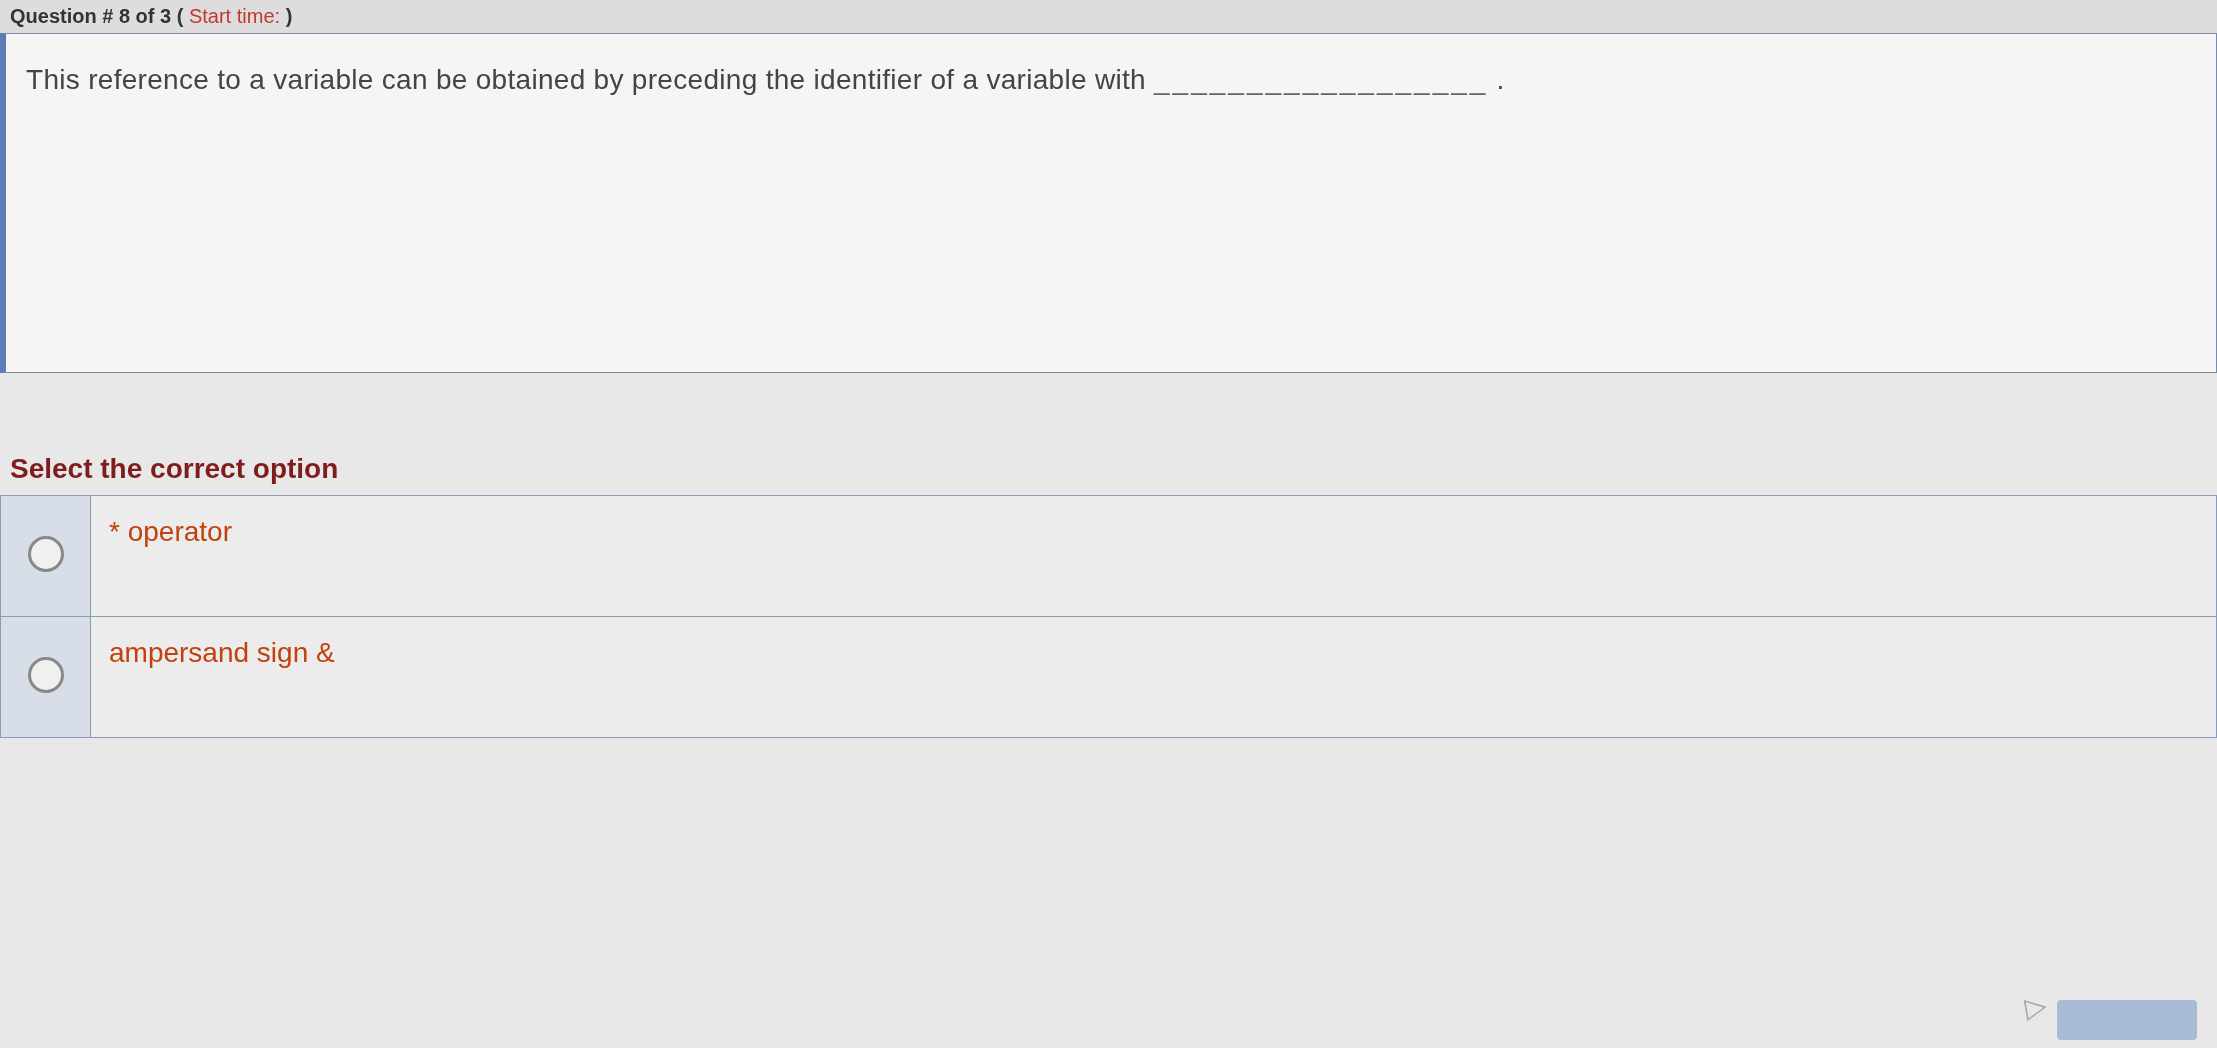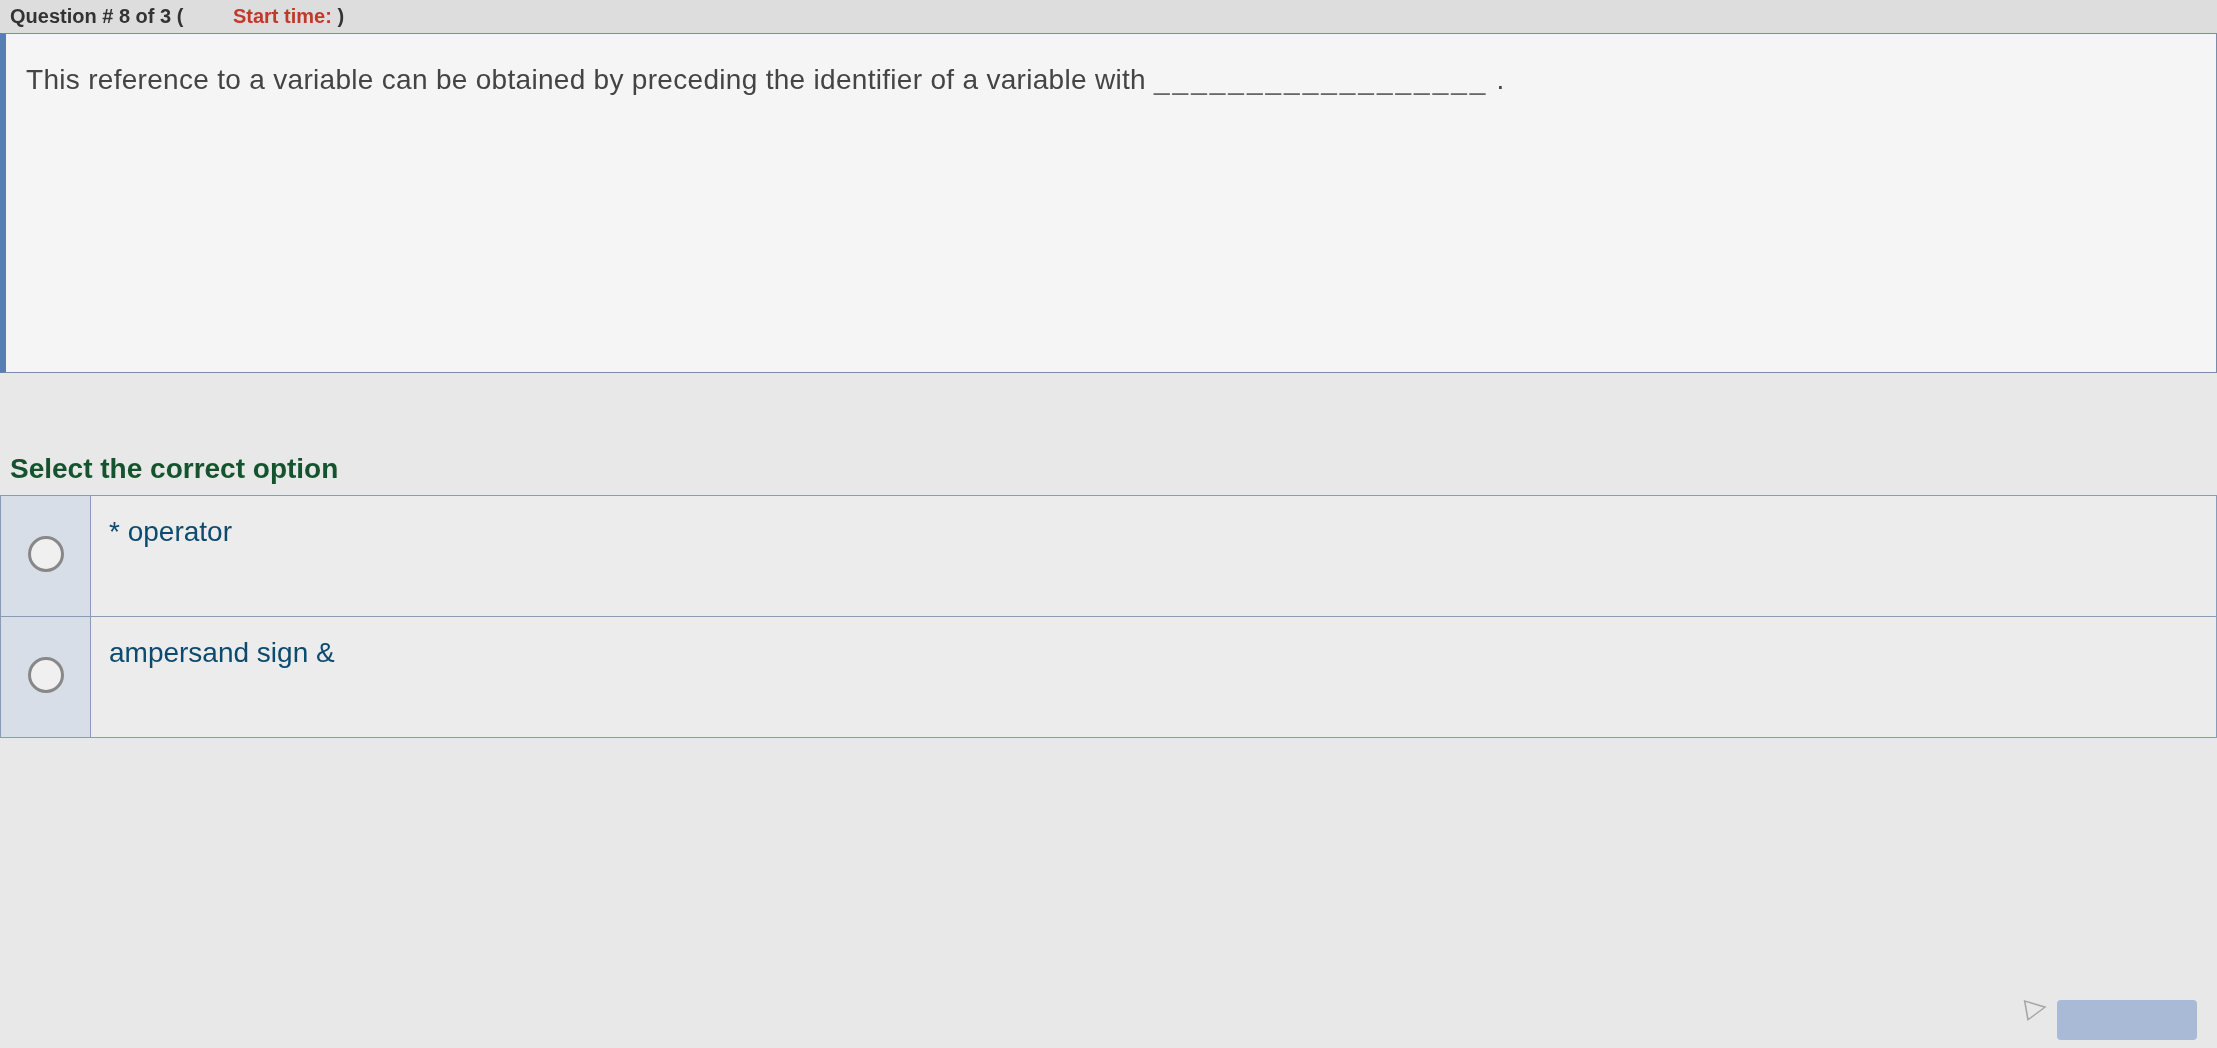--- a/index.html
+++ b/index.html
@@ -17,22 +17,21 @@
     }
     .header-bar {
       background: #ddd;
       padding: 5px 10px;
       font-size: 20px;
       font-weight: bold;
       color: #333;
     }
     .header-bar .start-time {
       color: #c0392b;
-      font-weight: bold;
-      margin-left: 44px;
+      font-weight: normal;
     }
     .question-panel {
       border: 1px solid #7a8ca8;
       background: #f5f5f5;
       margin: 0 0 0 0;
       min-height: 340px;
       position: relative;
       border-left: 6px solid #5a7db5;
     }
     .question-text {
@@ -41,21 +40,21 @@
       color: #444;
       letter-spacing: 0.3px;
     }
     .blank {
       letter-spacing: 3px;
       color: #666;
     }
     .instruction {
       font-size: 28px;
       font-weight: bold;
-      color: #14532d;
+      color: #7f1d1d;
       padding: 20px 10px 10px 10px;
       margin-top: 60px;
     }
     .options-table {
       width: 100%;
       border-collapse: collapse;
     }
     .option-row {
       border: 1px solid #8a9bb8;
     }
@@ -77,21 +76,21 @@
     }
     .label-cell {
       border: 1px solid #8a9bb8;
       padding: 20px 18px 60px 18px;
       font-size: 28px;
       color: #555;
       vertical-align: top;
       background: #ececec;
     }
     .label-cell.faded {
-      color: #0c4a6e;
+      color: #c2410c;
     }
     .bottom-button {
       position: absolute;
       bottom: 8px;
       right: 20px;
       width: 140px;
       height: 40px;
       background: #6a8bc5;
       border-radius: 4px;
       opacity: 0.5;

